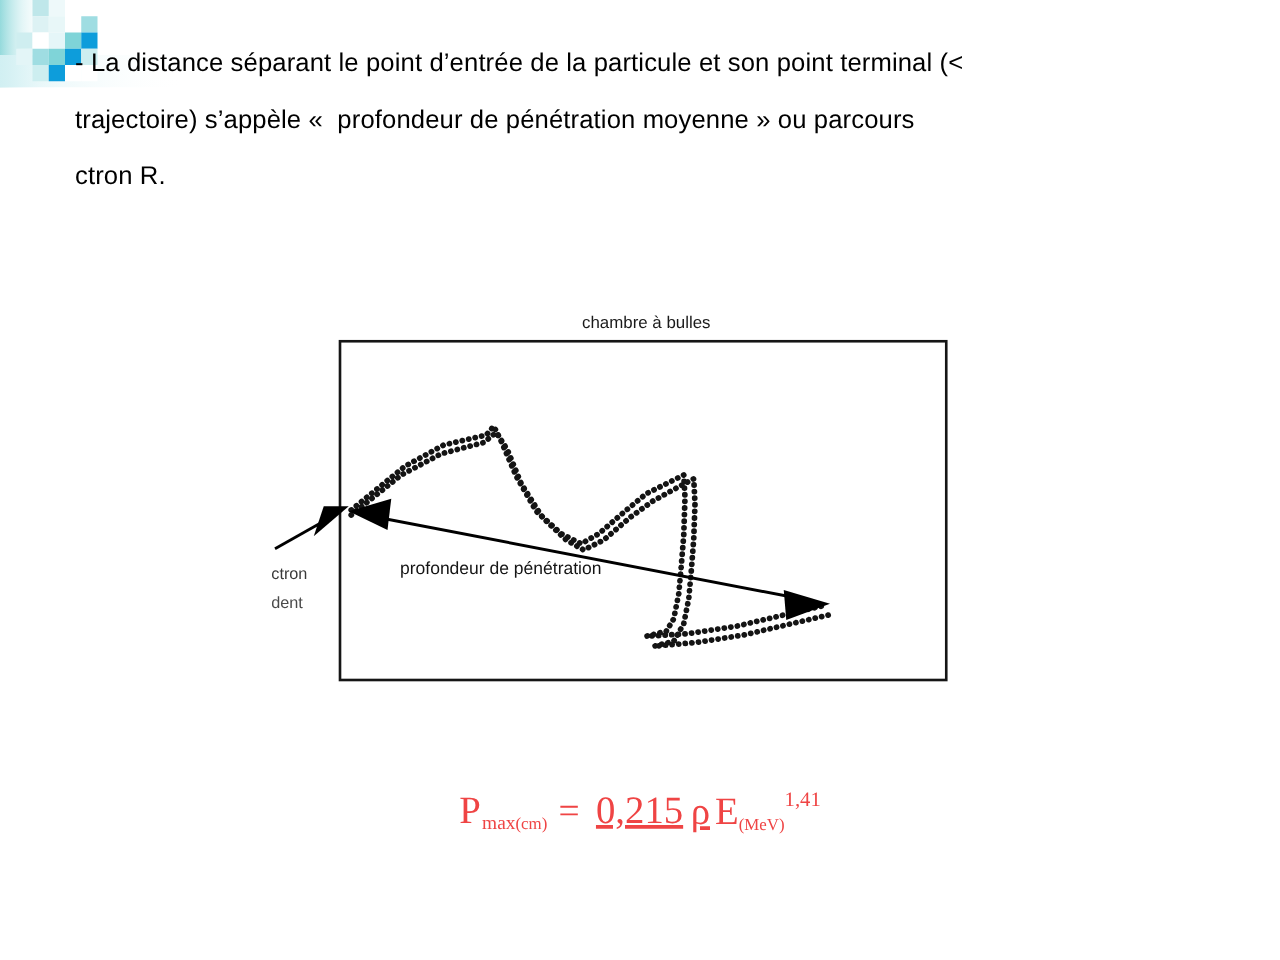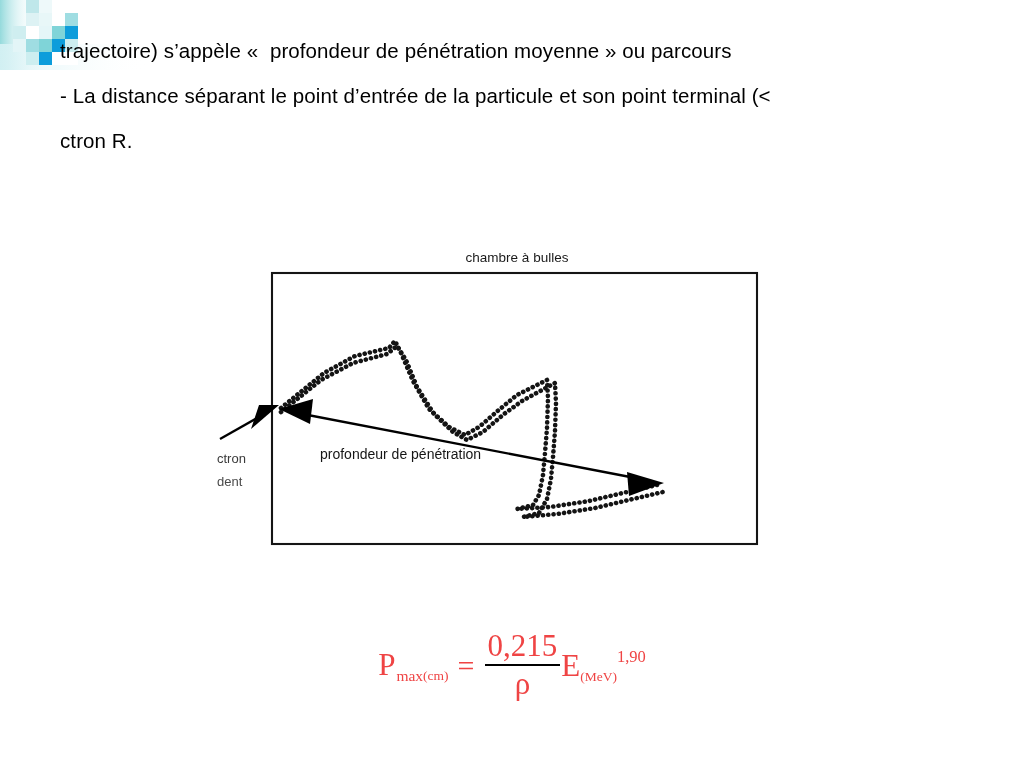--- a/index.html
+++ b/index.html
@@ -83,24 +83,25 @@
     font-size: 16.5px;
     vertical-align: 0.85em;
     display: inline-block;
   }
   .eq .eqsign {
     margin: 0 9px;
     font-size: 30px;
   }
   .frac {
     display: inline-flex;
-    flex-direction: column;
+    flex-direction: row;
     align-items: center;
     vertical-align: middle;
     margin: 0 1px;
+    text-decoration: underline;
   }
   .frac .num {
     font-size: 31px;
     padding: 0 3px 1px 3px;
     line-height: 1.06;
   }
   .frac .bar {
     width: 100%;
     height: 2px;
     background: #000;
@@ -155,22 +156,22 @@
     <rect x="65" y="39" width="13" height="13" fill="#cdeef0"></rect>
 
     <rect x="26" y="52" width="13" height="13" fill="#cdeef0"></rect>
     <rect x="39" y="52" width="13" height="13" fill="#0d9ddb"></rect>
     <rect x="52" y="52" width="13" height="13" fill="#ffffff"></rect>
     <rect x="65" y="52" width="13" height="13" fill="#ffffff"></rect>
   </svg>
 </div>
 
 <div id="text-block">
+  <p>- La distance séparant le point d’entrée de la particule et son point terminal (&lt;</p>
   <p>trajectoire) s’appèle «  profondeur de pénétration moyenne » ou parcours</p>
-  <p>- La distance séparant le point d’entrée de la particule et son point terminal (&lt;</p>
   <p>ctron R.</p>
 </div>
 
 <div id="figure">
   <svg width="560" height="345" viewBox="0 0 560 345" xmlns="http://www.w3.org/2000/svg">
 
     <text x="300" y="49" text-anchor="middle" font-family="Liberation Sans, sans-serif" font-size="13.5" fill="#1a1a1a">chambre à bulles</text>
 
     <rect x="55" y="60" width="485" height="271" fill="none" stroke="#151515" stroke-width="2.1"></rect>
 
@@ -214,16 +215,16 @@
     <span class="pterm">
       <span class="var">P</span><span class="sub">max</span><span class="sub-sm">(cm)</span>
     </span>
     <span class="eqsign">=</span>
     <span class="frac">
       <span class="num">0,215</span>
       <span class="bar"></span>
       <span class="den">ρ</span>
     </span>
     <span class="pterm">
-      <span class="var">E</span><span class="sub-sm">(MeV)</span><span class="sup">1,90</span>
+      <span class="var">E</span><span class="sub-sm">(MeV)</span><span class="sup">1,41</span>
     </span>
   </span>
 </div>
 
 </body></html>

